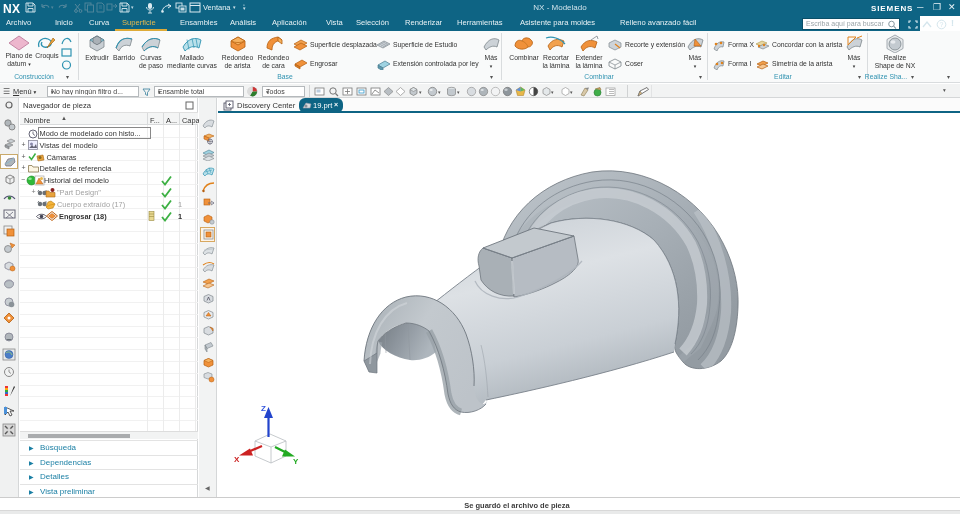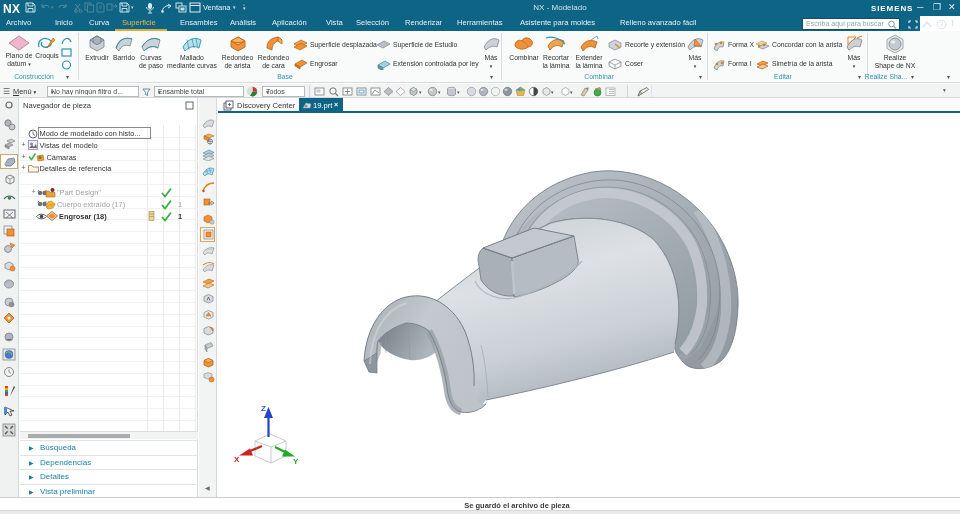--- a/index.html
+++ b/index.html
@@ -568,20 +568,30 @@
       </svg>
 </div>
 
 <div id="navigator">
   <div id="nav-title">
     <span style="position:absolute; left:3px; top:3px;">Navegador de pieza</span>
     <svg style="position:absolute; left:165px; top:3px;" width="9" height="9">
           <rect x="1" y="1" width="7" height="7" fill="#fff" stroke="#666" stroke-width="1"></rect>
         </svg>
   </div>
+  <div id="nav-cols">
+    <span style="position:absolute; left:4px; top:2.5px;">Nombre</span>
+    <span style="position:absolute; left:41px; top:2px; font-size:6px; color:#555;">▲</span>
+    <span style="position:absolute; left:130px; top:2.5px;">F...</span>
+    <span style="position:absolute; left:146px; top:2.5px;">A...</span>
+    <span style="position:absolute; left:162px; top:2.5px;">Capa</span>
+    <span style="position:absolute; left:127px; top:0; width:1px; height:12px; background:#d8dadb;"></span>
+    <span style="position:absolute; left:143px; top:0; width:1px; height:12px; background:#d8dadb;"></span>
+    <span style="position:absolute; left:159px; top:0; width:1px; height:12px; background:#d8dadb;"></span>
+  </div>
   <div style="position:absolute; left:0; top:28.2px; width:178px; height:305px; background:repeating-linear-gradient(to bottom, transparent 0px, transparent 10.8px, #f1f1f1 10.8px, #f1f1f1 11.8px);"></div>
   <div class="gridv" style="left:127px;"></div>
   <div class="gridv" style="left:143px;"></div>
   <div class="gridv" style="left:159px;"></div>
   <div class="gridv" style="left:175px;"></div>
 
   <div class="nrow" style="top:29.5px;">
     <svg style="position:absolute; left:8px; top:1px;" width="10" height="10">
           <circle cx="5" cy="5" r="4" fill="#fff" stroke="#556" stroke-width="0.9"></circle>
           <path d="M5,2.5 L5,5 L7,6.5" fill="none" stroke="#556" stroke-width="0.8"></path>
@@ -606,20 +616,36 @@
           <circle cx="12" cy="5.5" r="1.5" fill="#8a6a20"></circle>
         </svg>
     <span class="txt" style="left:26.5px;">Cámaras</span>
   </div>
   <div class="nrow" style="top:64.9px;">
     <span style="position:absolute; left:1.5px; top:1.5px; font-size:7px; color:#555;">+</span>
     <svg style="position:absolute; left:8px; top:1.5px;" width="11" height="9">
           <path d="M0.5,1.5 L4,1.5 L5,3 L10.5,3 L10.5,8 L0.5,8 Z" fill="#fdf6e3" stroke="#8a7a50" stroke-width="0.8"></path>
         </svg>
     <span class="txt" style="left:19.5px;">Detalles de referencia</span>
+  </div>
+  <div class="nrow" style="top:76.7px;">
+    <span style="position:absolute; left:1px; top:1px; font-size:7px; color:#555;">−</span>
+    <svg style="position:absolute; left:6px; top:0.5px;" width="11" height="11">
+          <circle cx="5.5" cy="5.5" r="4.5" fill="#2fb838" stroke="#1d8a26" stroke-width="0.6"></circle>
+          <ellipse cx="4" cy="3.8" rx="1.8" ry="1.3" fill="#8fe894"></ellipse>
+        </svg>
+    <svg style="position:absolute; left:14px; top:0.5px;" width="11" height="11">
+          <rect x="1" y="1" width="9" height="9" fill="#fff" stroke="#999" stroke-width="0.6"></rect>
+          <path d="M2,9 L5,3 L9,9 Z" fill="#f0913a" stroke="#b55f10" stroke-width="0.5"></path>
+          <circle cx="7.5" cy="3.5" r="1.5" fill="#e8b84a"></circle>
+        </svg>
+    <span class="txt" style="left:24px;">Historial del modelo</span>
+    <svg style="position:absolute; left:141px; top:0.5px;" width="11" height="11">
+          <path d="M1,6 L4,9.5 L10,1.5" fill="none" stroke="#3cb043" stroke-width="1.8"></path>
+        </svg>
   </div>
   <div class="nrow" style="top:88.5px; color:#a2a2a2;">
     <span style="position:absolute; left:11.5px; top:1.5px; font-size:7px; color:#777;">+</span>
     <svg style="position:absolute; left:16.5px; top:1px;" width="10" height="10">
           <circle cx="3" cy="5" r="2.2" fill="#6a7076"></circle>
           <circle cx="7.5" cy="5" r="2.2" fill="#6a7076"></circle>
           <path d="M0.5,3.5 L2,2 M9.8,3.5 L8.5,2" stroke="#6a7076" stroke-width="0.8"></path>
         </svg>
     <svg style="position:absolute; left:25px; top:0.5px;" width="11" height="11">
           <path d="M1,4 L4,4 L5,5.5 L10,5.5 L10,10 L1,10 Z" fill="#e8a33d" stroke="#a86a1a" stroke-width="0.6"></path>
@@ -763,21 +789,21 @@
 </div>
 
 <div id="viewport">
   <div id="tabrow">
     <svg style="position:absolute; left:5px; top:2px;" width="11" height="11">
           <rect x="1" y="3" width="7" height="7" fill="none" stroke="#556" stroke-width="0.9"></rect>
           <rect x="3" y="1" width="7" height="7" fill="#fff" stroke="#556" stroke-width="0.9"></rect>
           <path d="M5,4.5 L8,4.5 M6.5,3 L6.5,6" stroke="#556" stroke-width="0.8"></path>
         </svg>
     <span style="position:absolute; left:19px; top:2.5px; font-size:7.6px; color:#333;">Discovery Center</span>
-    <div style="position:absolute; left:81px; top:0px; width:44px; height:15px; background:#0e6484;">
+    <div style="position:absolute; left:81px; top:0px; width:44px; height:15px; background:#0e6484;border-radius:6px;">
       <svg style="position:absolute; left:3px; top:3px;" width="10" height="9">
             <path d="M1,7 L4,2 L9,3 L8,7 Z" fill="#d8dce0" stroke="#99a" stroke-width="0.6"></path>
             <circle cx="4" cy="5" r="1.5" fill="#8a929a"></circle>
           </svg>
       <span style="position:absolute; left:14px; top:2.5px; font-size:7.6px; color:#fff;">19.prt</span>
       <span style="position:absolute; left:35px; top:2.5px; font-size:7px; color:#fff; font-weight:bold;">×</span>
     </div>
   </div>
   <svg style="position:absolute; left:0; top:15px;" width="742" height="382" viewBox="218 113 742 382">
     <defs>

